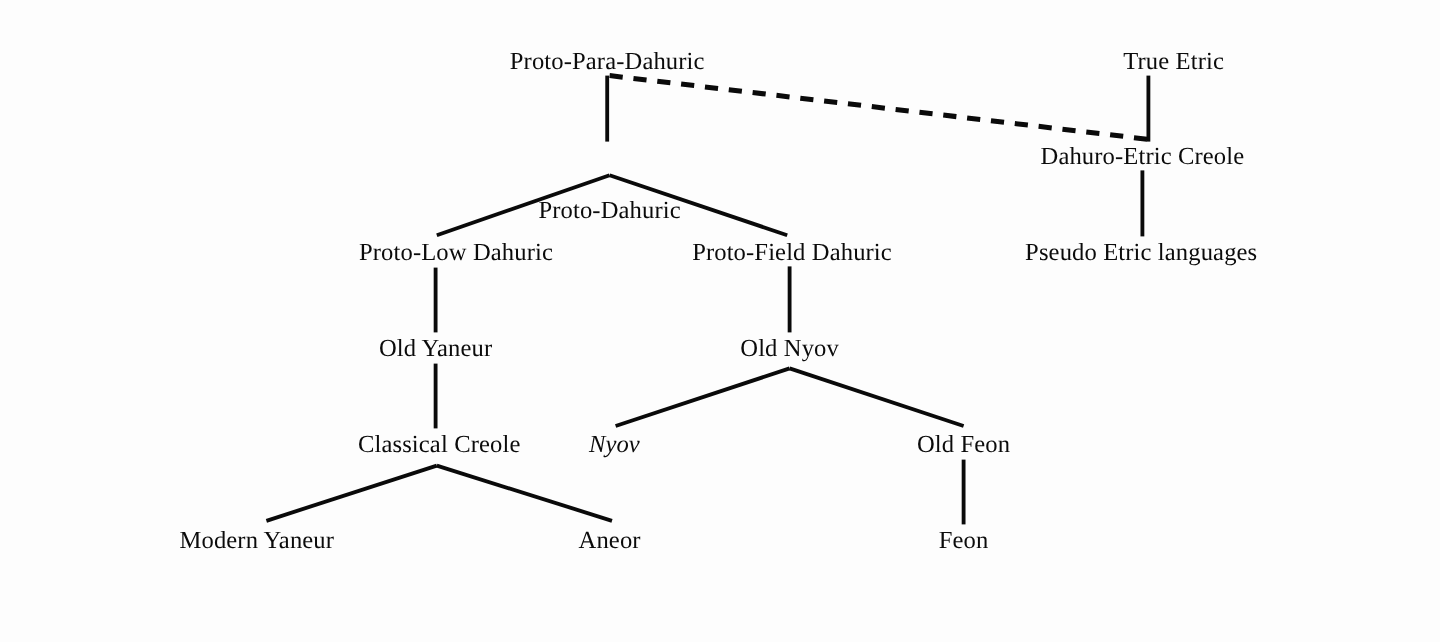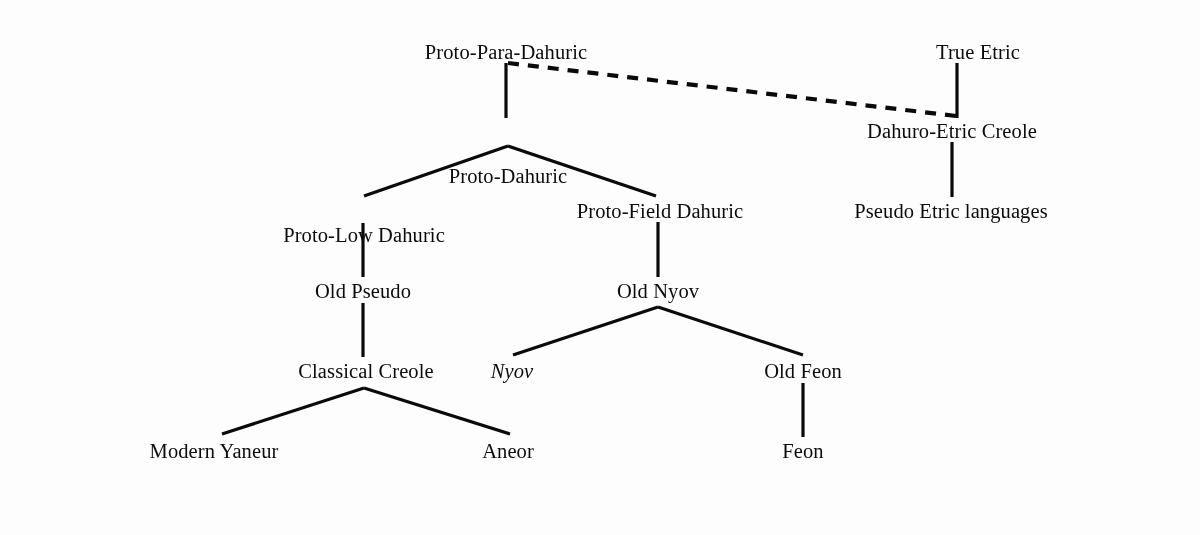--- a/index.html
+++ b/index.html
@@ -61,24 +61,24 @@
       <line x1="364" y1="388" x2="222" y2="434" stroke="#0a0a0a" stroke-width="3.2" stroke-linecap="butt"></line>
       <line x1="364" y1="388" x2="510" y2="434" stroke="#0a0a0a" stroke-width="3.2" stroke-linecap="butt"></line>
       <line x1="803" y1="383" x2="803" y2="437" stroke="#0a0a0a" stroke-width="3.2" stroke-linecap="butt"></line>
     </svg>
 
   <div id="node-layer">
       <div class="node" style="left: 506px; top: 52px;">Proto-Para-Dahuric</div>
       <div class="node" style="left: 957px; top: 52px; margin-left: 21px;">True Etric</div>
       <div class="node" style="left: 508px; top: 131px; margin-top: 45px;">Proto-Dahuric</div>
       <div class="node" style="left: 952px; top: 131px;">Dahuro-Etric Creole</div>
-      <div class="node" style="left: 364px; top: 211px; margin-top: 24px;">Proto-Low Dahuric</div>
+      <div class="node" style="left: 380px; top: 211px;">Proto-Low Dahuric</div>
       <div class="node" style="left: 660px; top: 211px;">Proto-Field Dahuric</div>
       <div class="node" style="left: 951px; top: 211px; text-align: center;">Pseudo Etric languages</div>
-      <div class="node" style="left: 363px; top: 291px;">Old Pseudo</div>
+      <div class="node" style="left: 363px; top: 291px;">Old Yaneur</div>
       <div class="node" style="left: 658px; top: 291px;">Old Nyov</div>
       <div class="node" style="left: 366px; top: 371px;">Classical Creole</div>
       <div class="node" style="left: 512px; top: 371px; font-style: italic;">Nyov</div>
       <div class="node" style="left: 803px; top: 371px;">Old Feon</div>
       <div class="node" style="left: 214px; top: 451px;">Modern Yaneur</div>
       <div class="node" style="left: 508px; top: 451px;">Aneor</div>
       <div class="node" style="left: 803px; top: 451px;">Feon</div>
     </div>
 
 </div>

